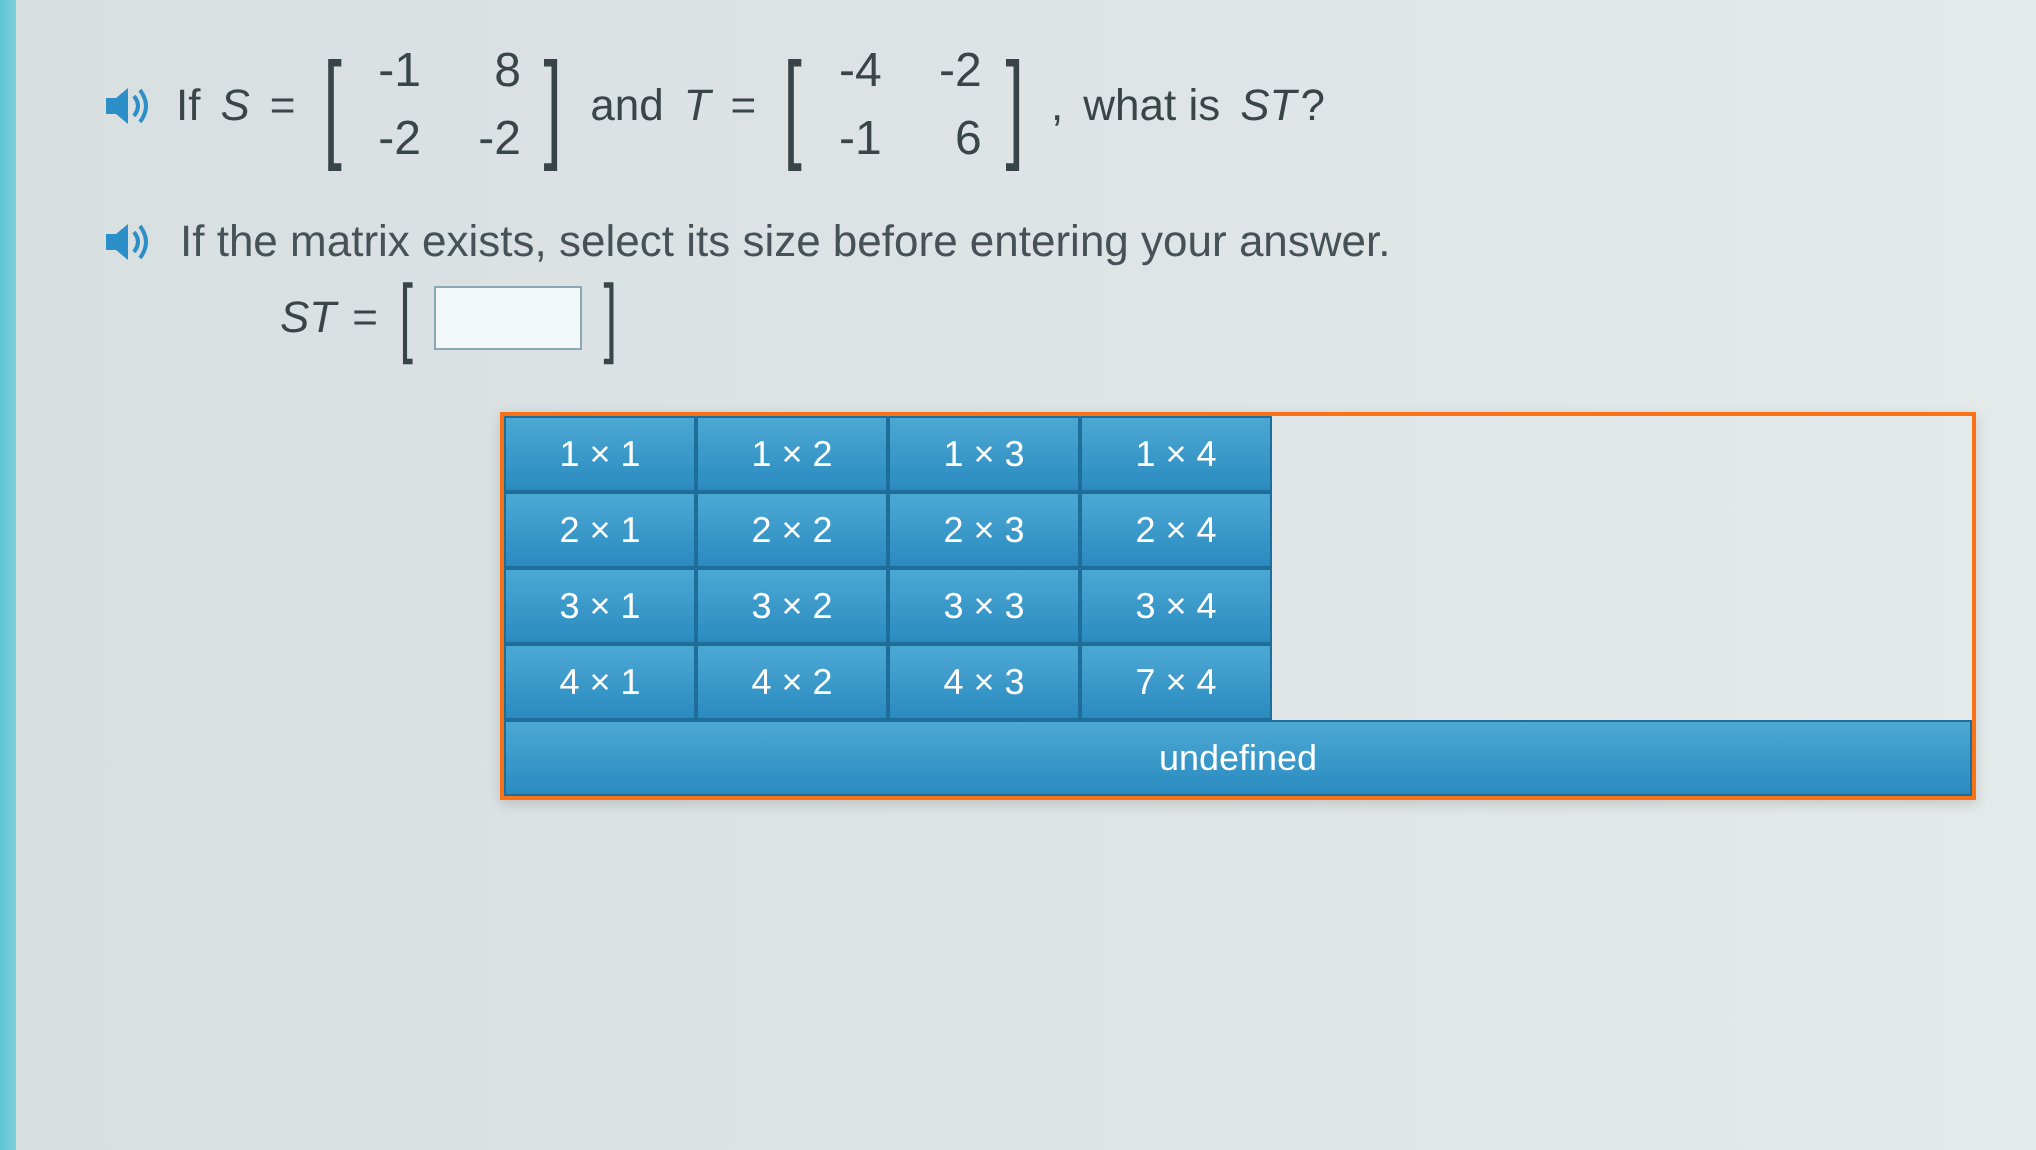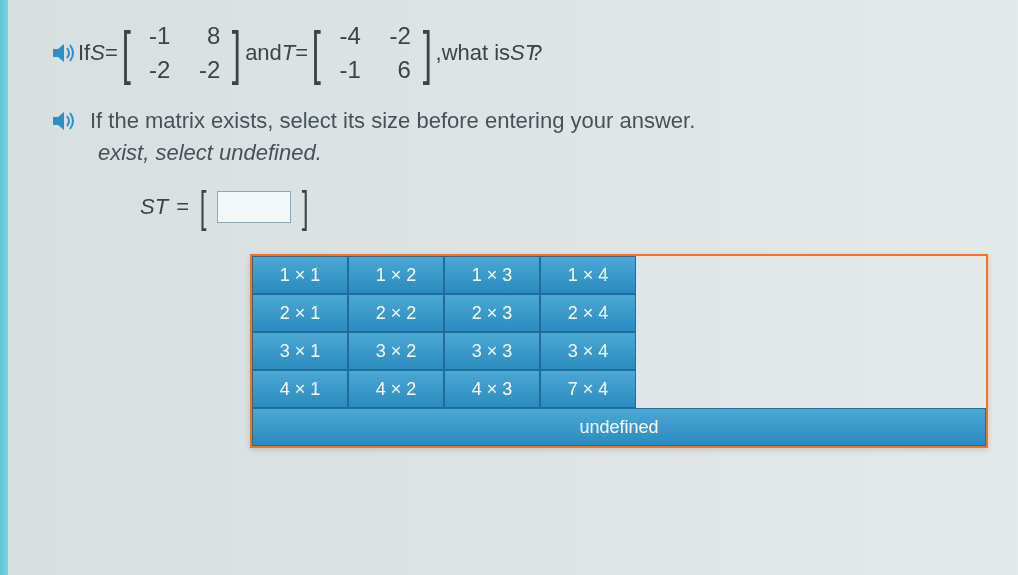--- a/index.html
+++ b/index.html
@@ -12,20 +12,21 @@
   color: #3a4548;
   font-size: 22px;
   overflow: hidden;
 }
 .content {
   padding: 18px 30px 20px 50px;
 }
 .line1 {
   display: flex;
   align-items: center;
+  gap: 10px;
   margin-bottom: 20px;
 }
 .speaker {
   width: 28px;
   height: 24px;
   display: inline-flex;
   align-items: center;
   justify-content: center;
   flex-shrink: 0;
 }
@@ -168,21 +169,20 @@
   <div class="line2">
     <span class="speaker">
       <svg width="26" height="22" viewBox="0 0 26 22">
         <path d="M2 7 L7 7 L13 2 L13 20 L7 15 L2 15 Z" fill="#2d8fc7"></path>
         <path d="M16 6 Q20 11 16 16" stroke="#2d8fc7" stroke-width="2" fill="none"></path>
         <path d="M19 3 Q25 11 19 19" stroke="#2d8fc7" stroke-width="2" fill="none"></path>
       </svg>
     </span>
     <span>If the matrix exists, select its size before entering your answer.</span>
   </div>
-  <div class="line2b">exist, select undefined.</div>
 
   <div class="line3">
     <span class="italic">ST</span>
     <span>=</span>
     <span class="resbracket">[</span>
     <span class="answer-box"></span>
     <span class="resbracket">]</span>
   </div>
 
   <div class="size-table">

